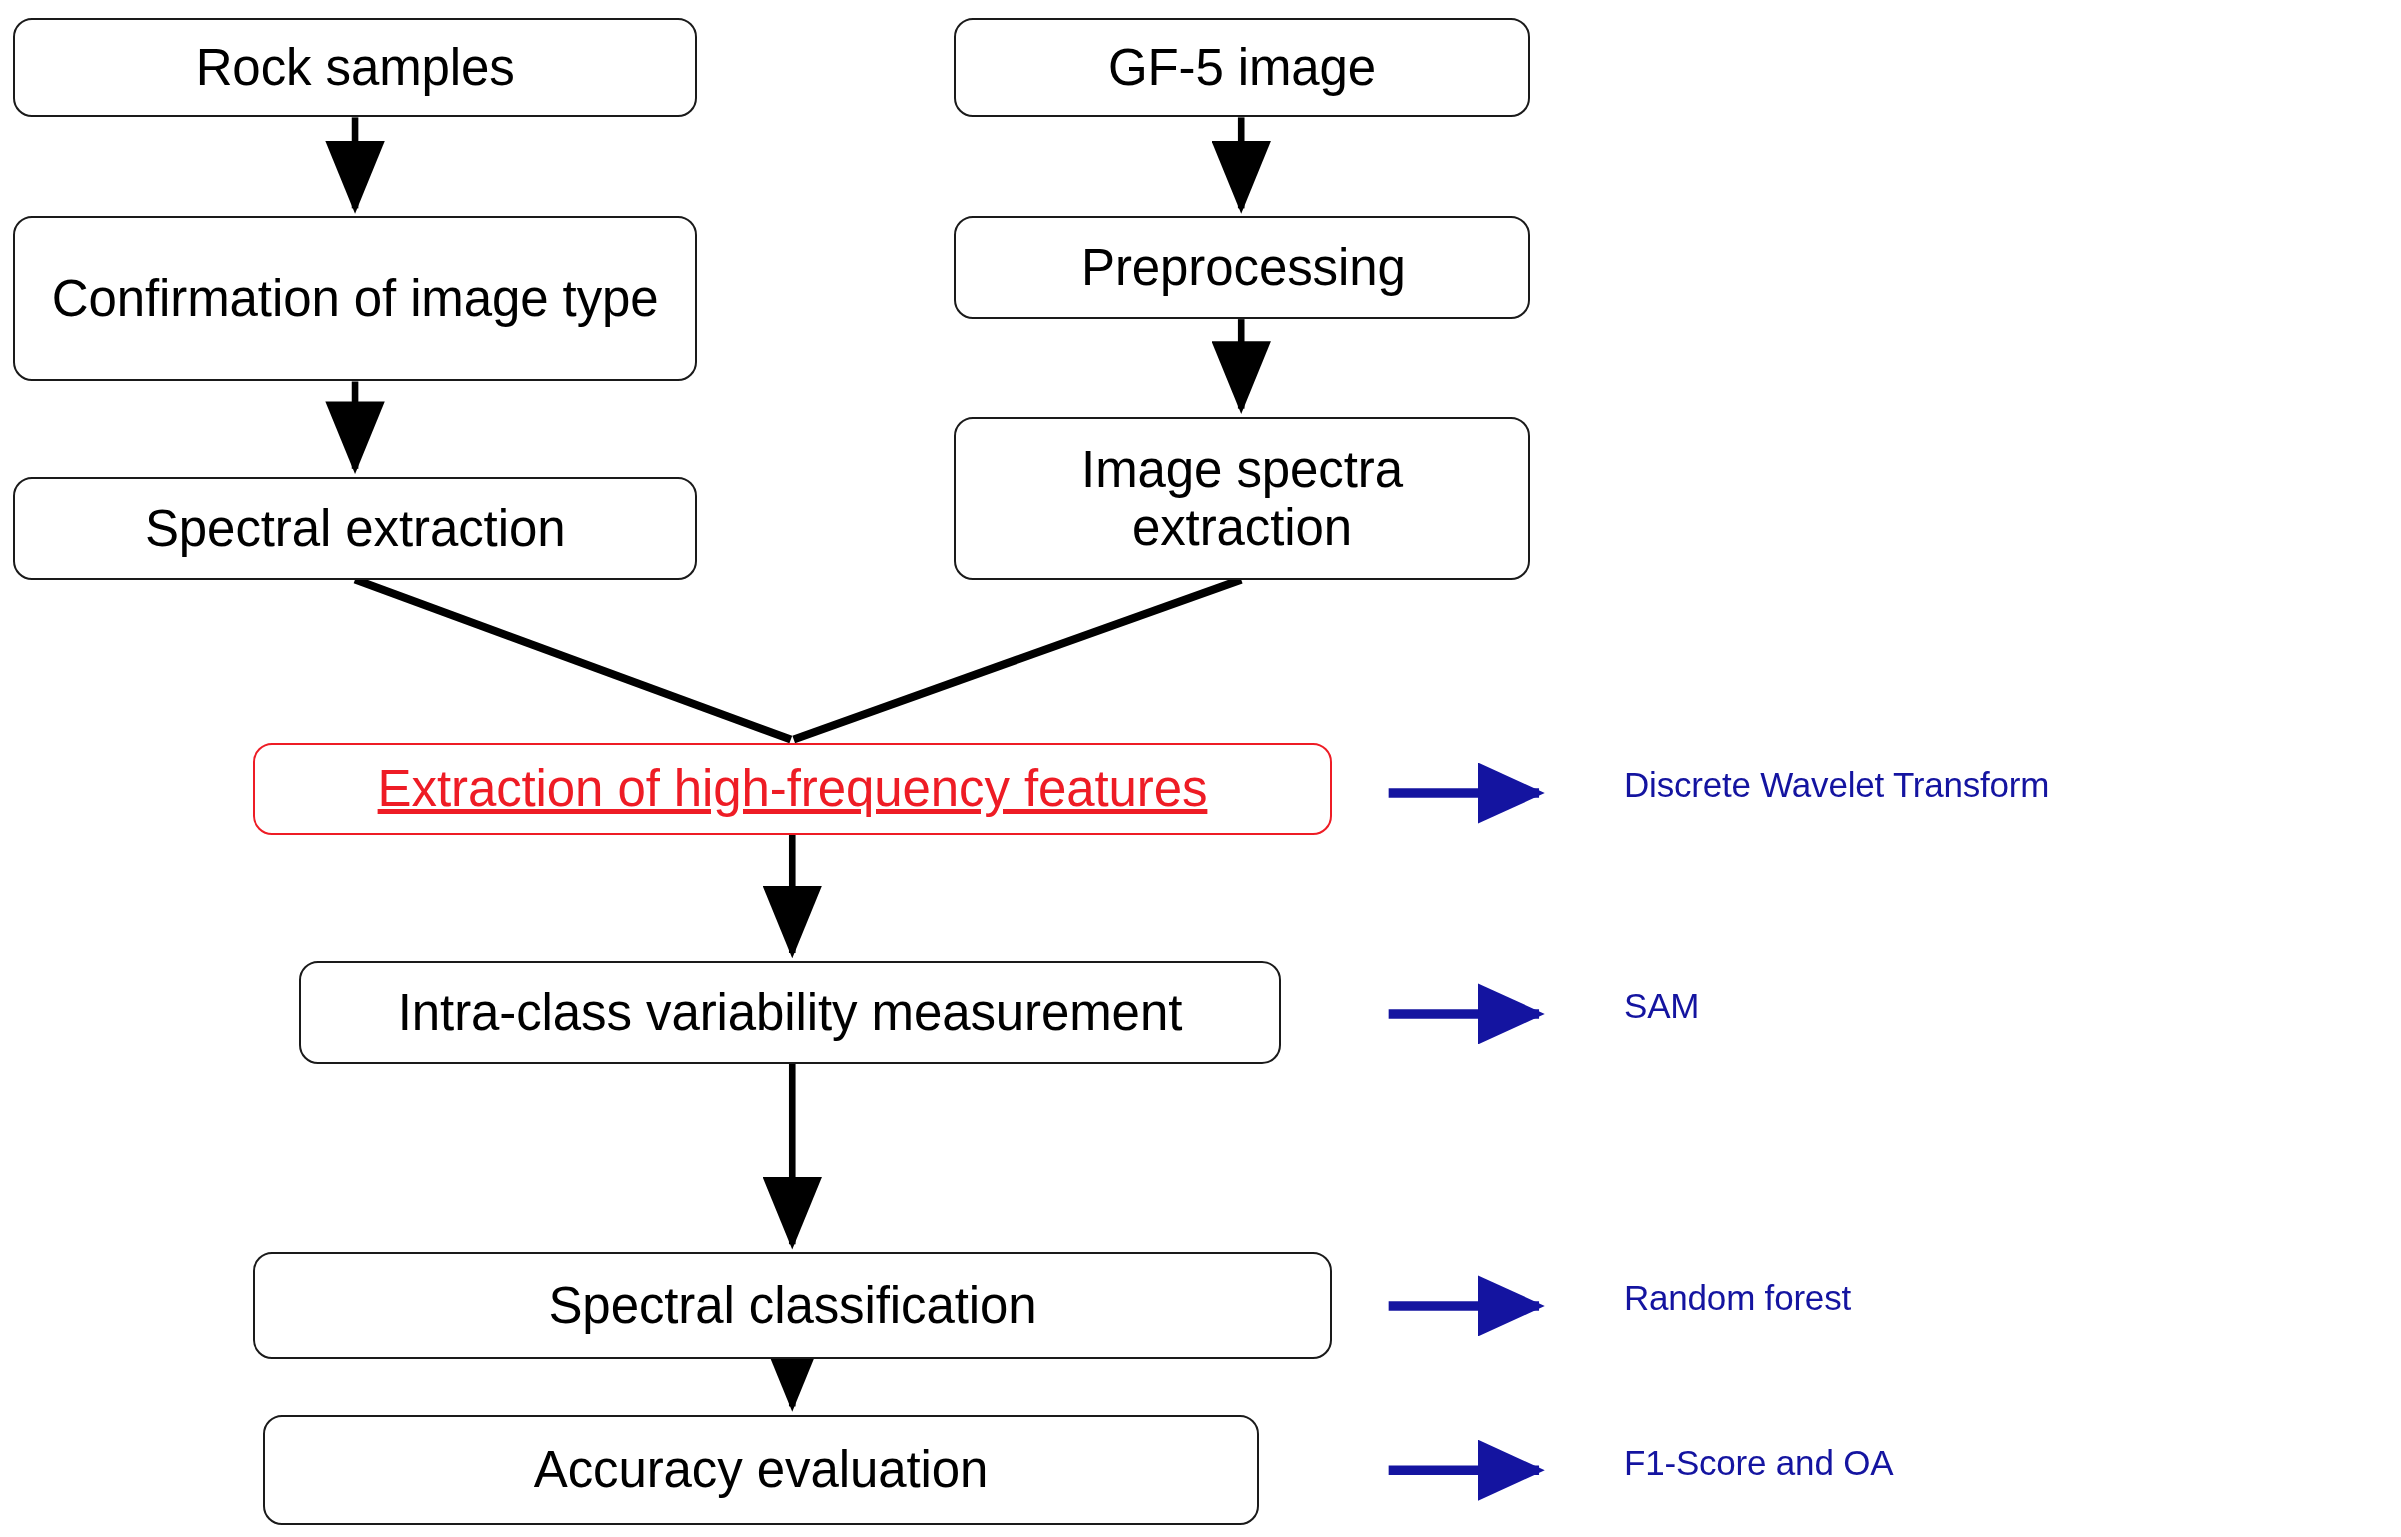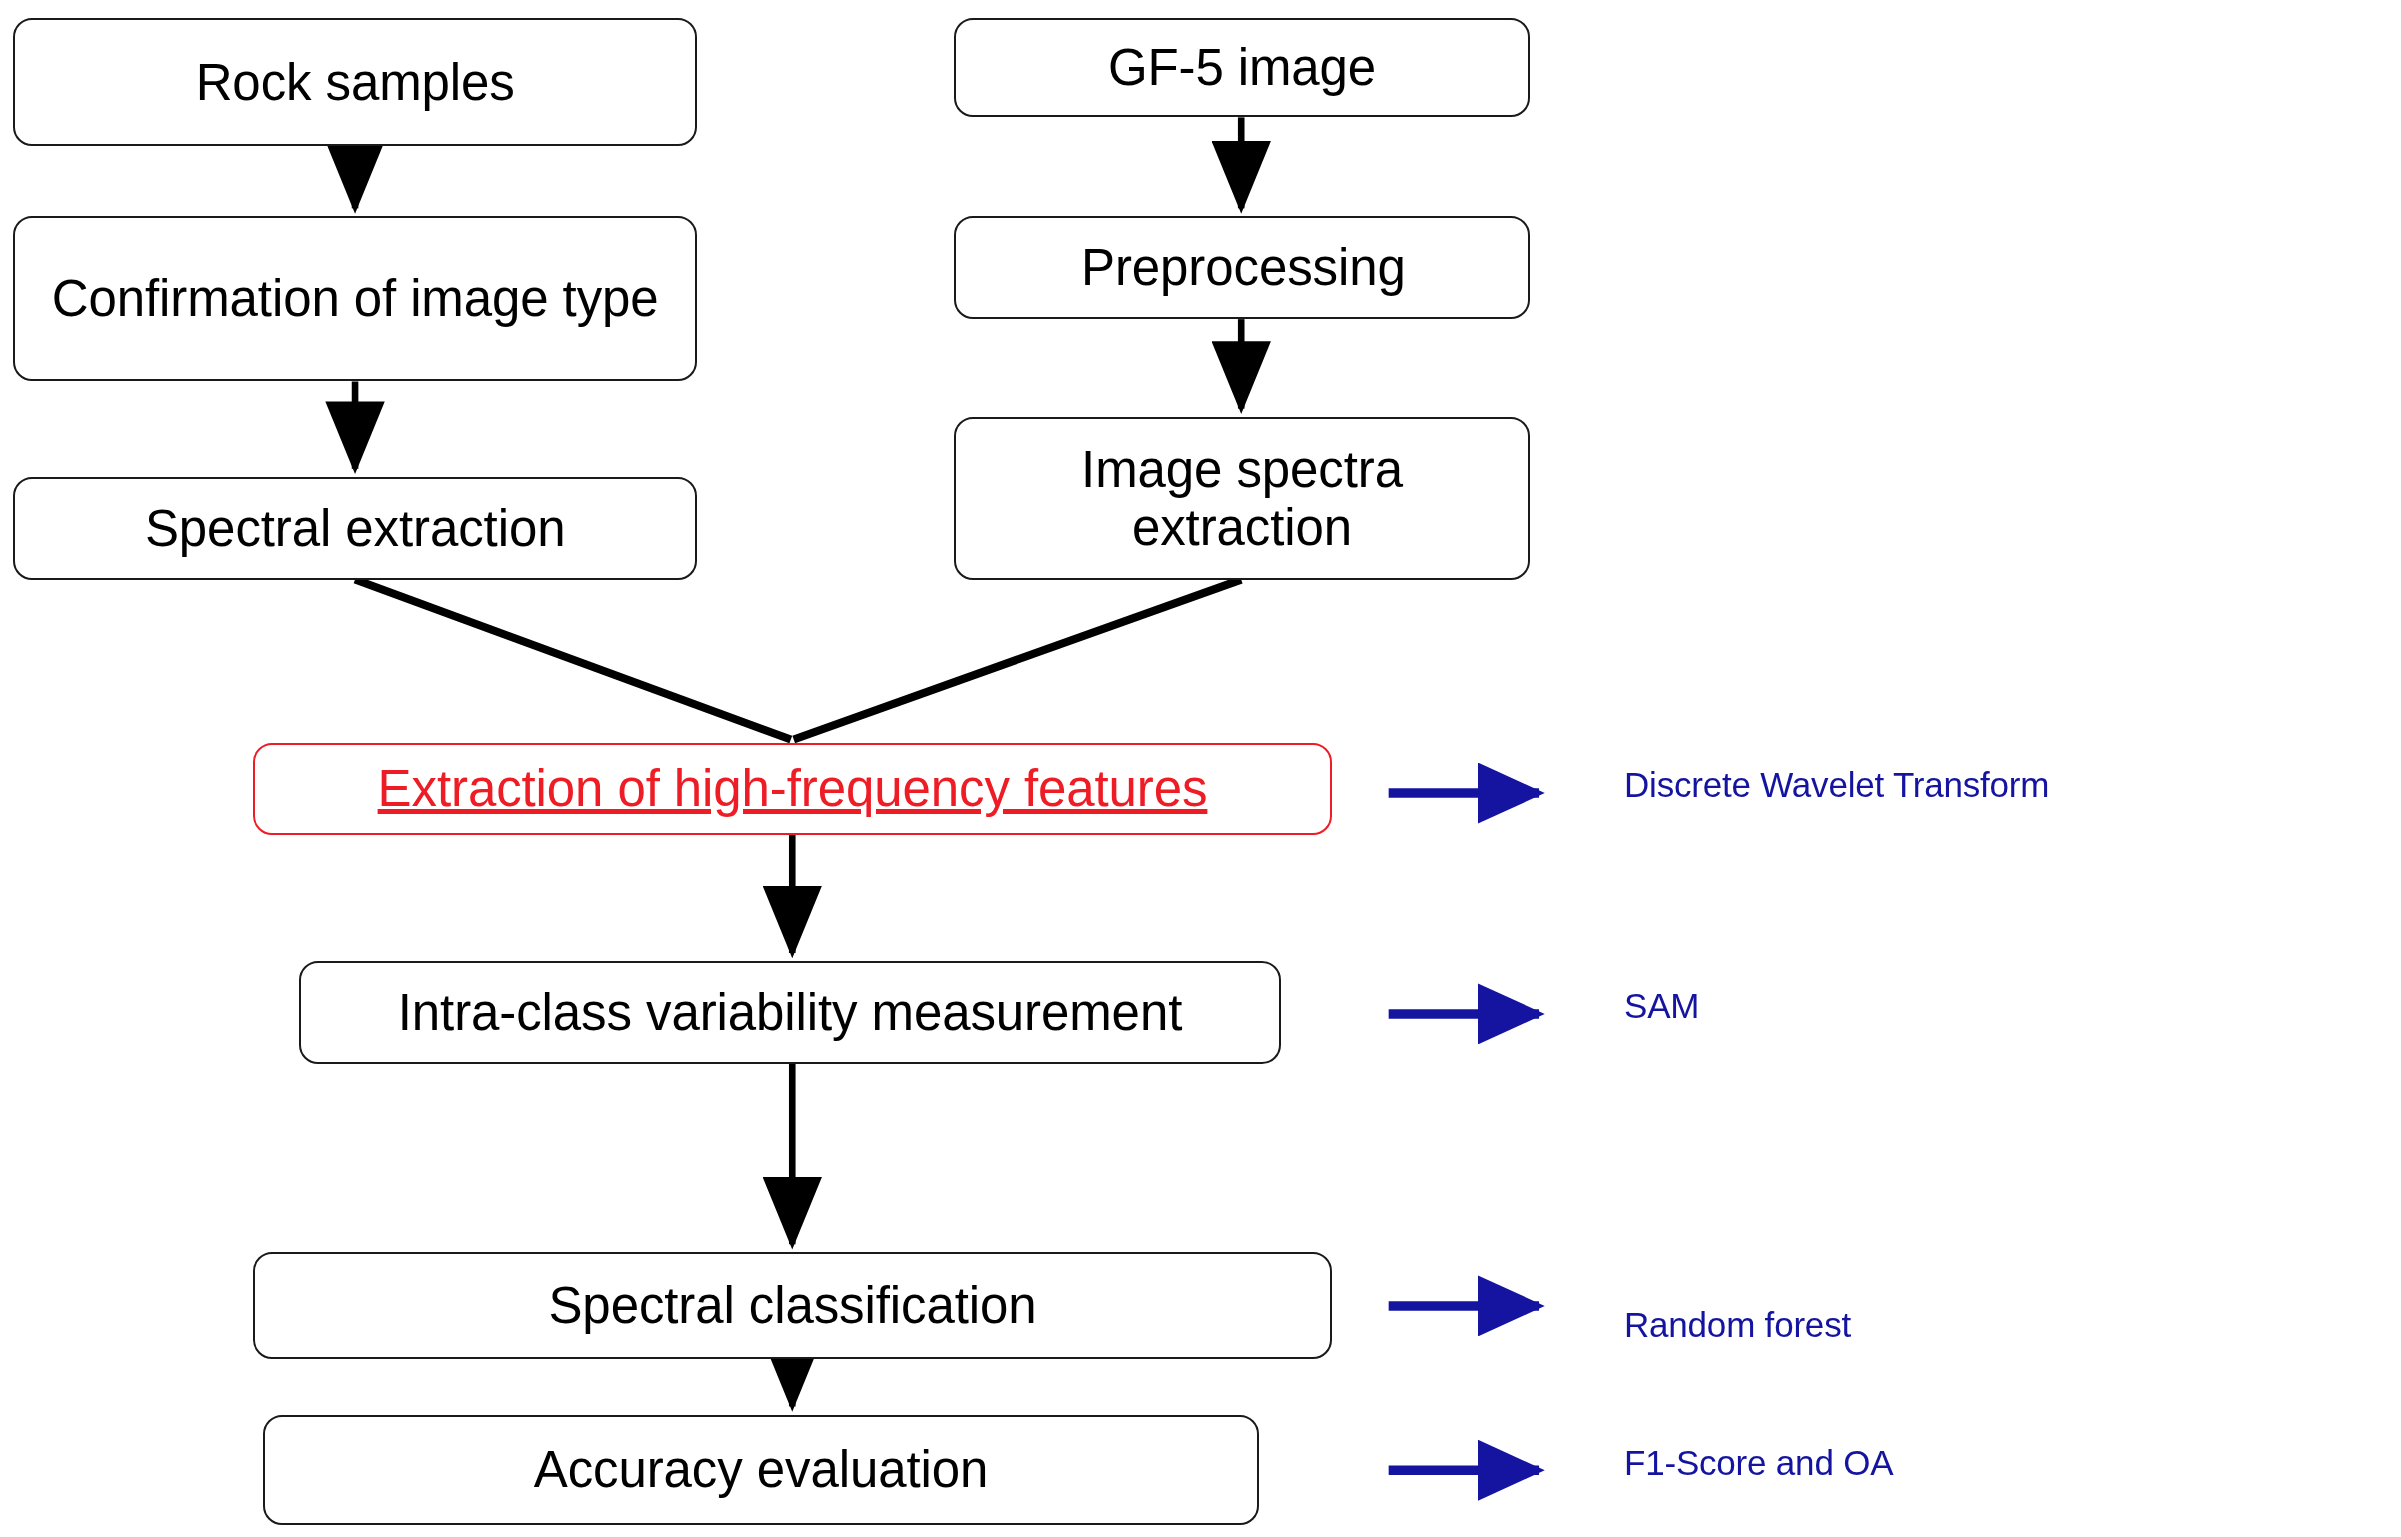--- a/index.html
+++ b/index.html
@@ -86,21 +86,21 @@
     <line x1="1080" y1="1138" x2="1080" y2="1299" stroke="#000000" stroke-width="9" marker-end="url(#arrow-black)"></line>
     <line x1="1080" y1="1450" x2="1080" y2="1696" stroke="#000000" stroke-width="9" marker-end="url(#arrow-black)"></line>
     <line x1="1080" y1="1853" x2="1080" y2="1917" stroke="#000000" stroke-width="9" marker-end="url(#arrow-black)"></line>
 
     <line x1="1893" y1="1081" x2="2098" y2="1081" stroke="#1414a0" stroke-width="13" marker-end="url(#arrow-blue)"></line>
     <line x1="1893" y1="1382" x2="2098" y2="1382" stroke="#1414a0" stroke-width="13" marker-end="url(#arrow-blue)"></line>
     <line x1="1893" y1="1780" x2="2098" y2="1780" stroke="#1414a0" stroke-width="13" marker-end="url(#arrow-blue)"></line>
     <line x1="1893" y1="2004" x2="2098" y2="2004" stroke="#1414a0" stroke-width="13" marker-end="url(#arrow-blue)"></line>
   </svg>
 
-  <div class="node" style="left:13.2px; top:18.3px; width:684px; height:128px;">
+  <div class="node" style="left:13.2px; top:18.3px; width:684px; height:99px;">
     <span class="node-label">Rock samples</span>
   </div>
 
   <div class="node" style="left:13.2px; top:216px; width:684px; height:165px;">
     <span class="node-label">Confirmation of image type</span>
   </div>
 
   <div class="node" style="left:13.2px; top:477px; width:684px; height:103px;">
     <span class="node-label">Spectral extraction</span>
   </div>
@@ -130,18 +130,18 @@
   </div>
 
   <div class="node" style="left:263px; top:1415px; width:996px; height:110px;">
     <span class="node-label">Accuracy evaluation</span>
   </div>
 
   <div class="ann-text" style="left:1624px; top:767px;">Discrete Wavelet Transform</div>
 
   <div class="ann-text" style="left:1624px; top:988px;">SAM</div>
 
-  <div class="ann-text" style="left:1624px; top:1280px;margin-top:27px;">Random forest</div>
+  <div class="ann-text" style="left:1624px; top:1280px;">Random forest</div>
 
   <div class="ann-text" style="left:1624px; top:1445px;">F1-Score and OA</div>
 
 </div>
 
 
 </body></html>

